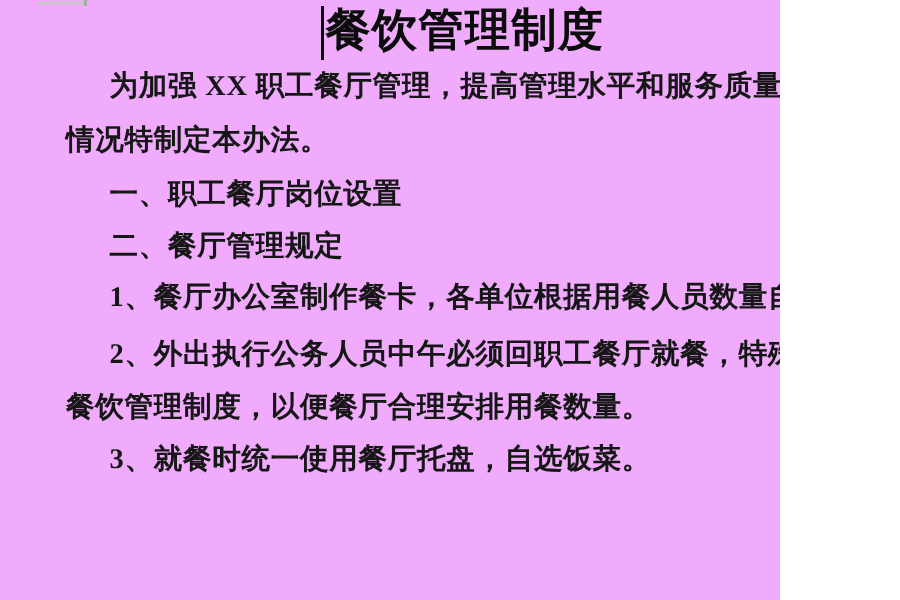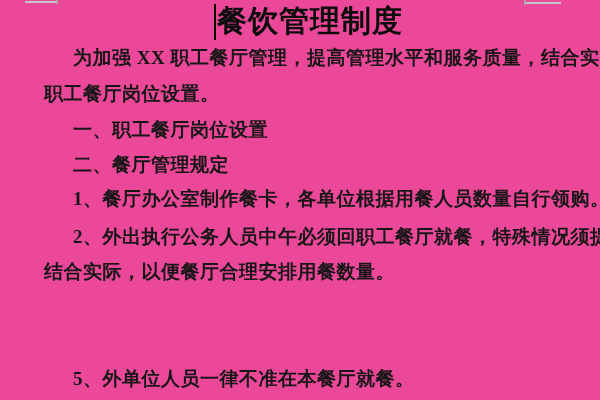--- a/index.html
+++ b/index.html
@@ -2,23 +2,23 @@
 <html><head>
 <meta charset="utf-8">
 <style>
   html, body {
     margin: 0;
     padding: 0;
     background: #ffffff;
   }
   .page {
     position: relative;
-    width: 600px;
+    width: 520px;
     height: 400px;
-    background: #ec4899;
+    background: #f0abfc;
     overflow: hidden;
     font-family: "Liberation Serif", "DejaVu Serif", serif;
     font-weight: bold;
     color: #161616;
   }
   
   .mark {
     position: absolute;
     background: #c6c6c6;
   }
@@ -74,21 +74,21 @@
   <div class="mark mark-left"></div>
   <div class="mark mark-left-tick"></div>
   <div class="mark mark-right"></div>
   <div class="mark mark-right-tick"></div>
 
   <div class="caret"></div>
 
   <div class="title">餐饮管理制度</div>
 
   <div class="line l0">为加强 XX 职工餐厅管理，提高管理水平和服务质量，结合实际</div>
-  <div class="line l1">职工餐厅岗位设置。</div>
+  <div class="line l1">情况特制定本办法。</div>
   <div class="line l3">二、餐厅管理规定</div>
   <div class="line l2">一、职工餐厅岗位设置</div>
   <div class="line l4">1、餐厅办公室制作餐卡，各单位根据用餐人员数量自行领购。</div>
   <div class="line l5">2、外出执行公务人员中午必须回职工餐厅就餐，特殊情况须提</div>
-  <div class="line l6">结合实际，以便餐厅合理安排用餐数量。</div>
-  <div class="line l9">5、外单位人员一律不准在本餐厅就餐。</div>
+  <div class="line l6">餐饮管理制度，以便餐厅合理安排用餐数量。</div>
+  <div class="line l7">3、就餐时统一使用餐厅托盘，自选饭菜。</div>
 
 </div>
 
 </body></html>

